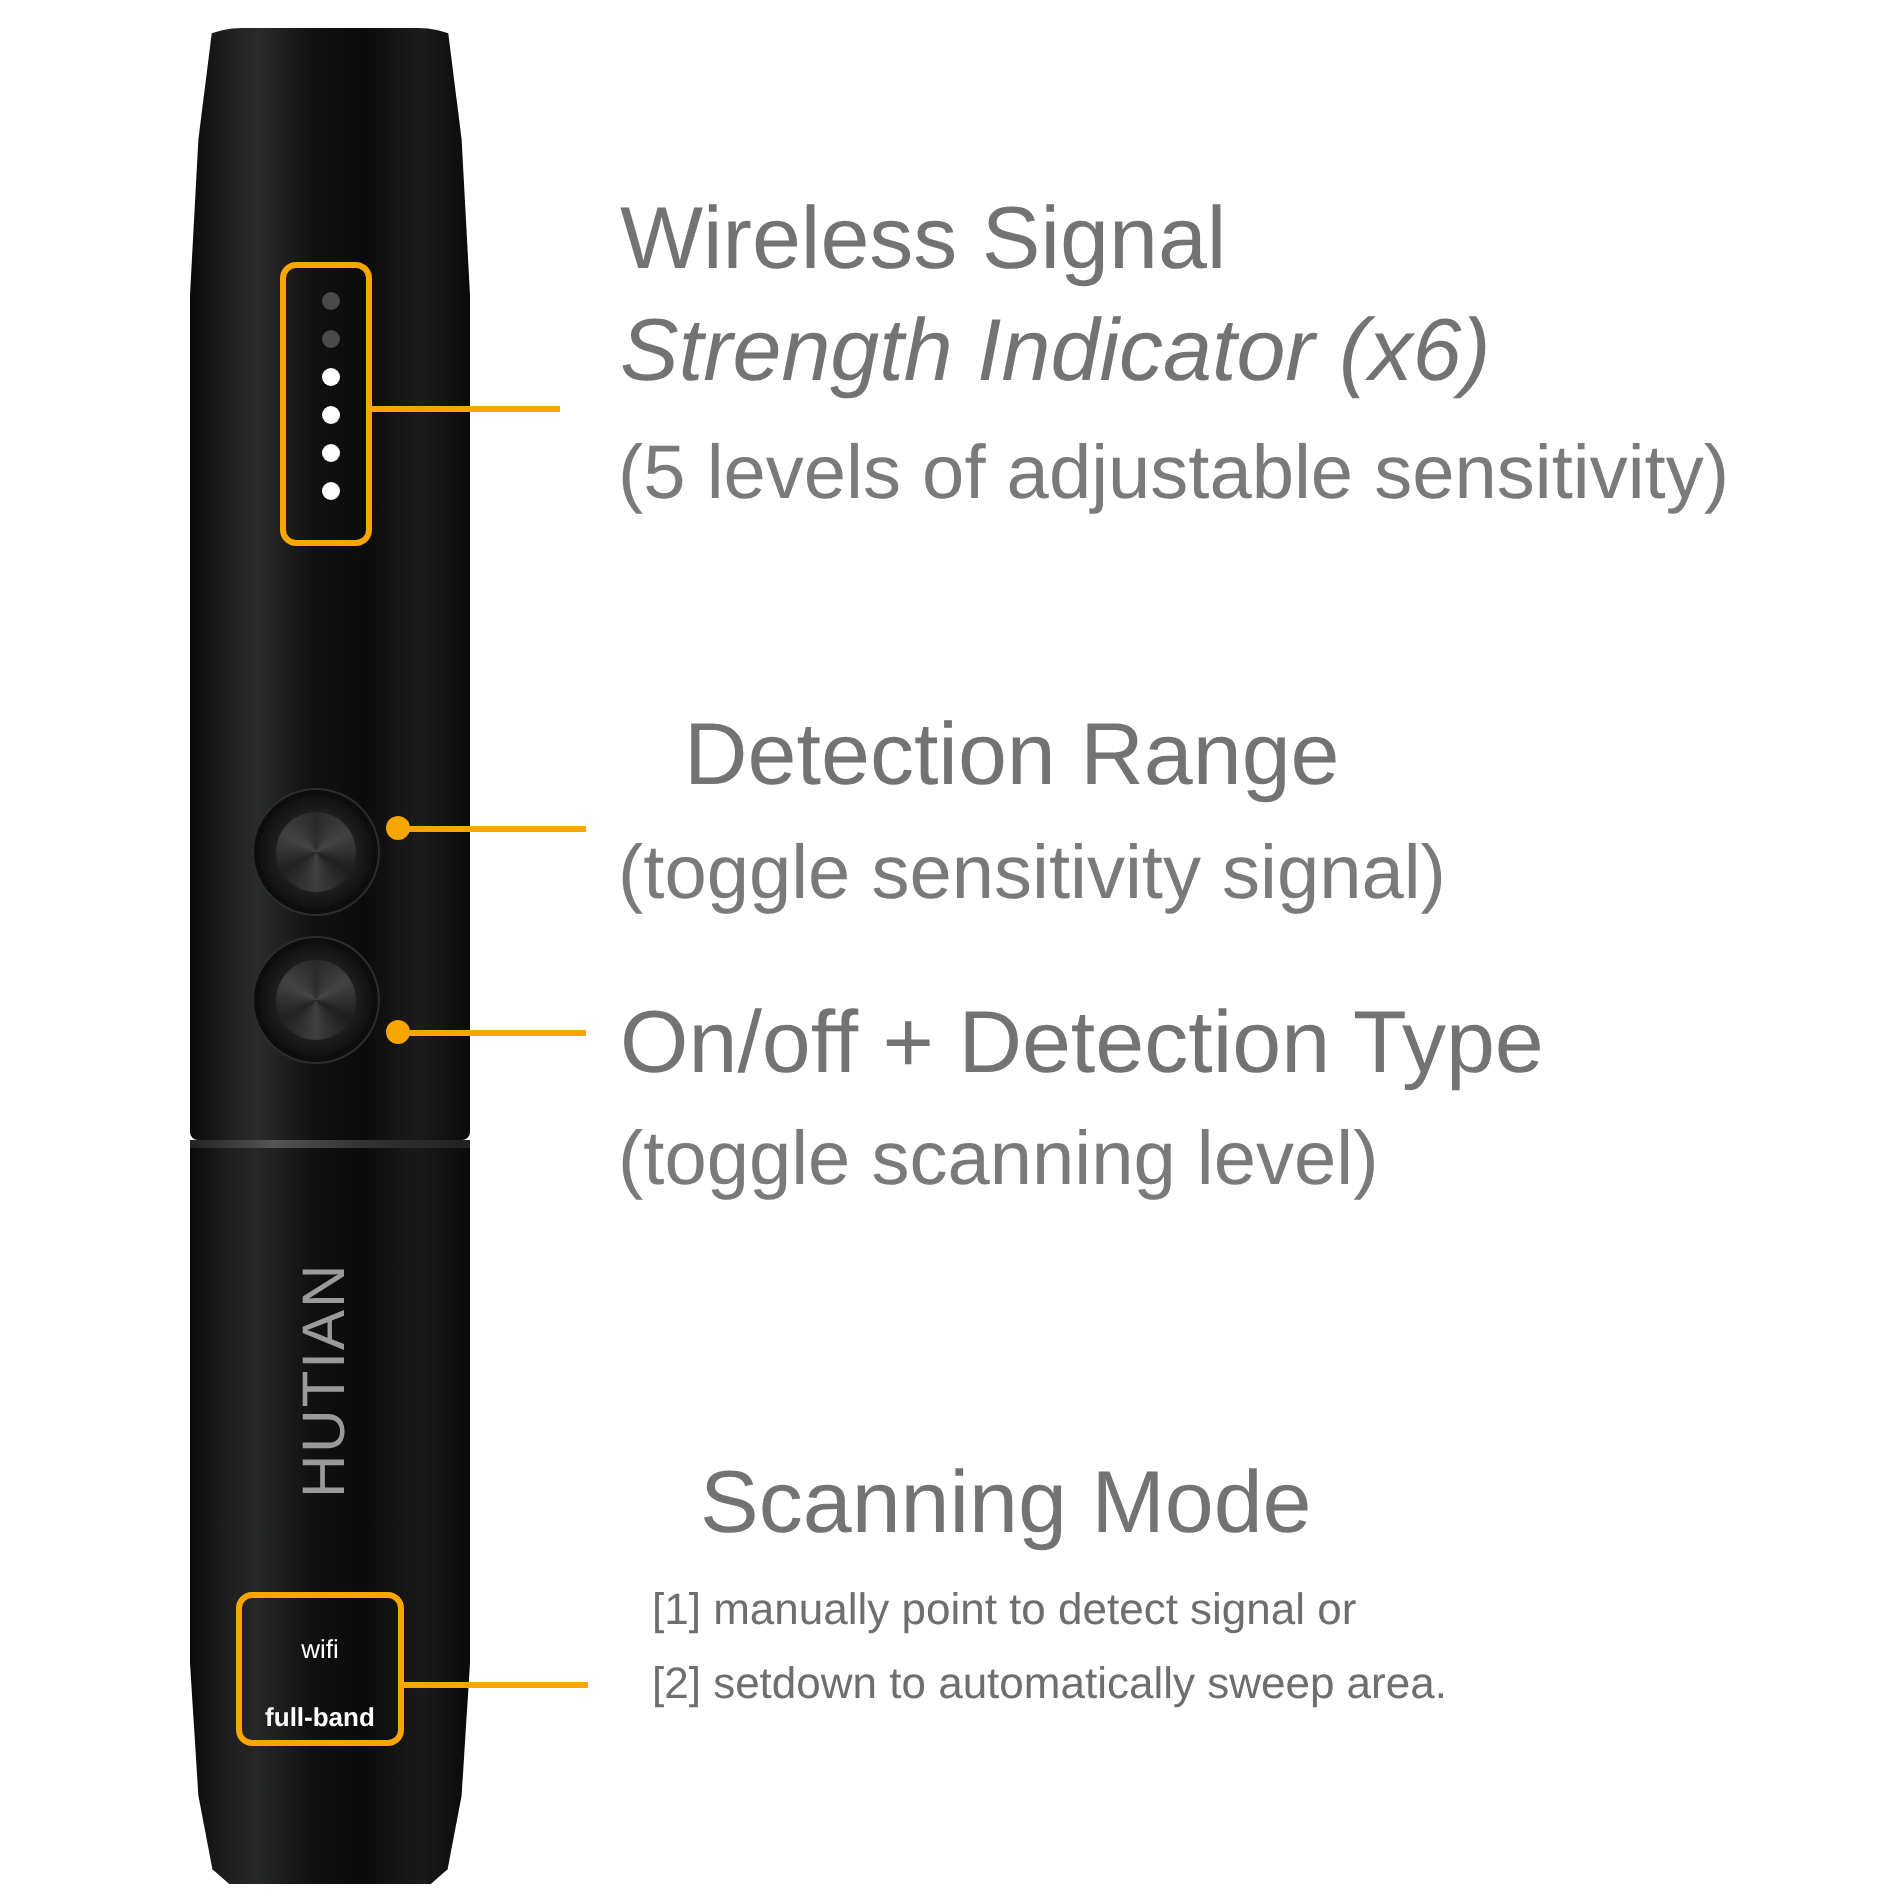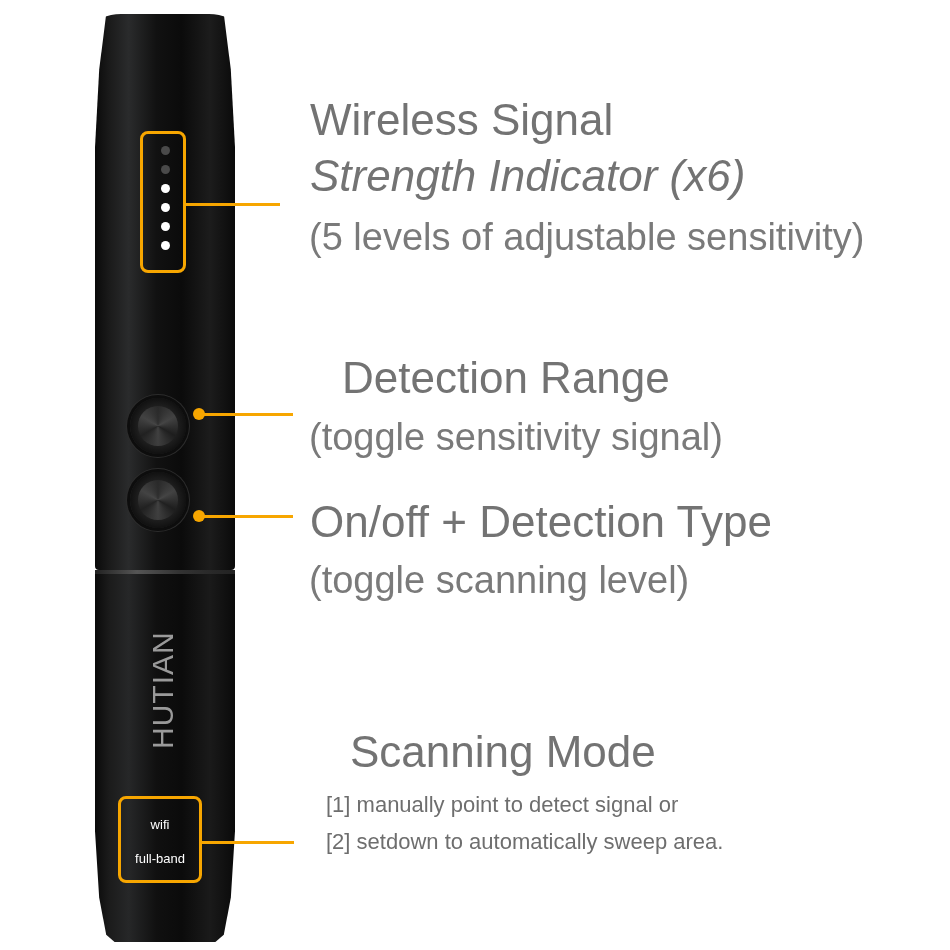--- a/index.html
+++ b/index.html
@@ -30,25 +30,25 @@
     background:radial-gradient(circle at 50% 50%,#3a3a3a 0%,#222 45%,#111 70%,#050505 100%);
     box-shadow:0 0 0 3px #0d0d0d, 0 0 0 4px #2c2c2c; }
   .btn::after { content:""; position:absolute; inset:8px; border-radius:50%;
     background:conic-gradient(#2b2b2b,#4a4a4a,#1c1c1c,#454545,#202020,#4a4a4a,#2b2b2b); opacity:.8; }
 
   .brand { position:absolute; left:143px; top:620px; width:40px; height:140px;
     color:#9a9a9a; font-size:30px; letter-spacing:1px;
     writing-mode:vertical-rl; transform:rotate(180deg);
     display:flex; align-items:center; justify-content:center; }
 
-  .mode-box { position:absolute; left:118px; top:796px; width:84px; height:87px;
+  .mode-box { position:absolute; left:118px; top:796px; width:84px; height:77px;
     border:3px solid #f7a600; border-radius:8px; box-sizing:border-box;
     color:#ffffff; font-size:13px; text-align:center; }
   .mode-box .m1 { position:absolute; top:18px; left:0; right:0; }
-  .mode-box .m2 { position:absolute; top:52px; left:0; right:0; }
+  .mode-box .m2 { position:absolute; top:52px; left:0; right:0;font-weight:bold; }
 
   
   .line { position:absolute; height:3px; background:#f7a600; }
   .dot { position:absolute; width:12px; height:12px; border-radius:50%; background:#f7a600; }
 
   
   .title { position:absolute; color:#737373; font-size:44px; line-height:52px;text-align:right; }
   .sub { position:absolute; color:#7a7a7a; font-size:38px; line-height:38px; }
   .small { position:absolute; color:#6e6e6e; font-size:22px; line-height:36px; }
 </style>

